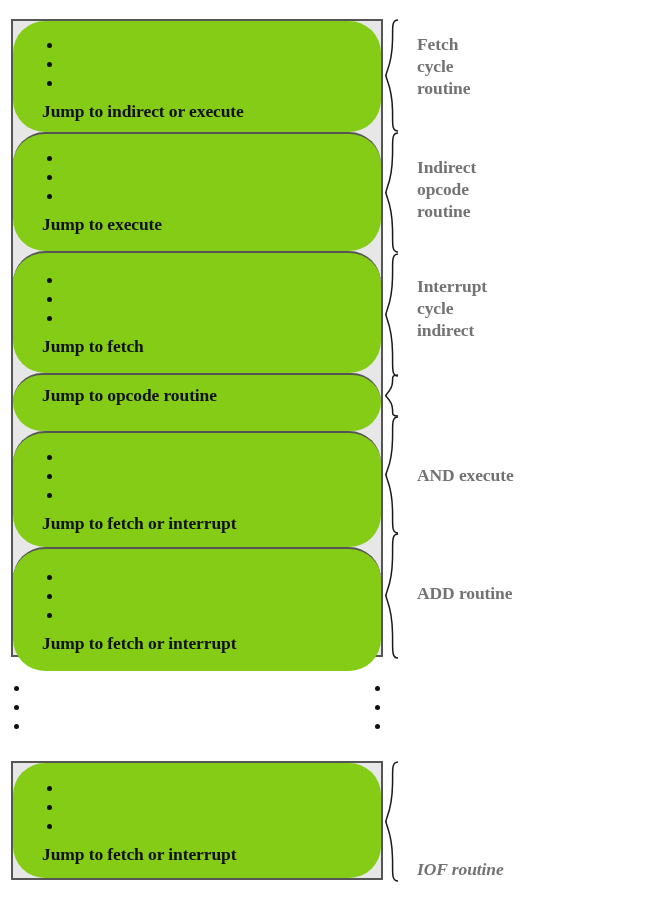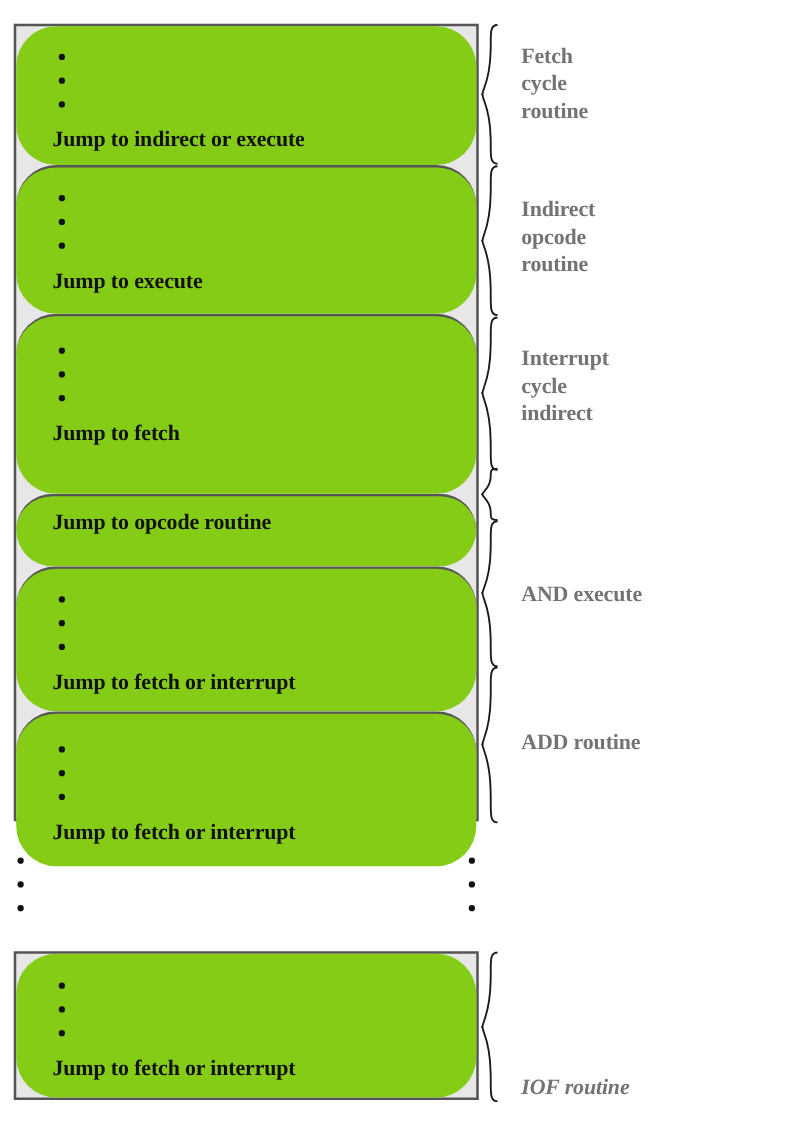--- a/index.html
+++ b/index.html
@@ -120,21 +120,21 @@
 
     <div class="block" style="height:119px;">
       <div class="vdots" style="top:22px;">
         <span></span>
           <span></span>
           <span></span>
       </div>
       <div class="jump-label" style="top:80px;">Jump to execute</div>
     </div>
 
-    <div class="block" style="height:144px;">
+    <div class="block" style="height:122px;">
       <div class="vdots" style="top:25px;">
         <span></span>
           <span></span>
           <span></span>
       </div>
       <div class="jump-label" style="top:83px;">Jump to fetch</div>
     </div>
 
     <div class="block" style="height:58px;">
       <div class="jump-label" style="top:10px;">Jump to opcode routine</div>

